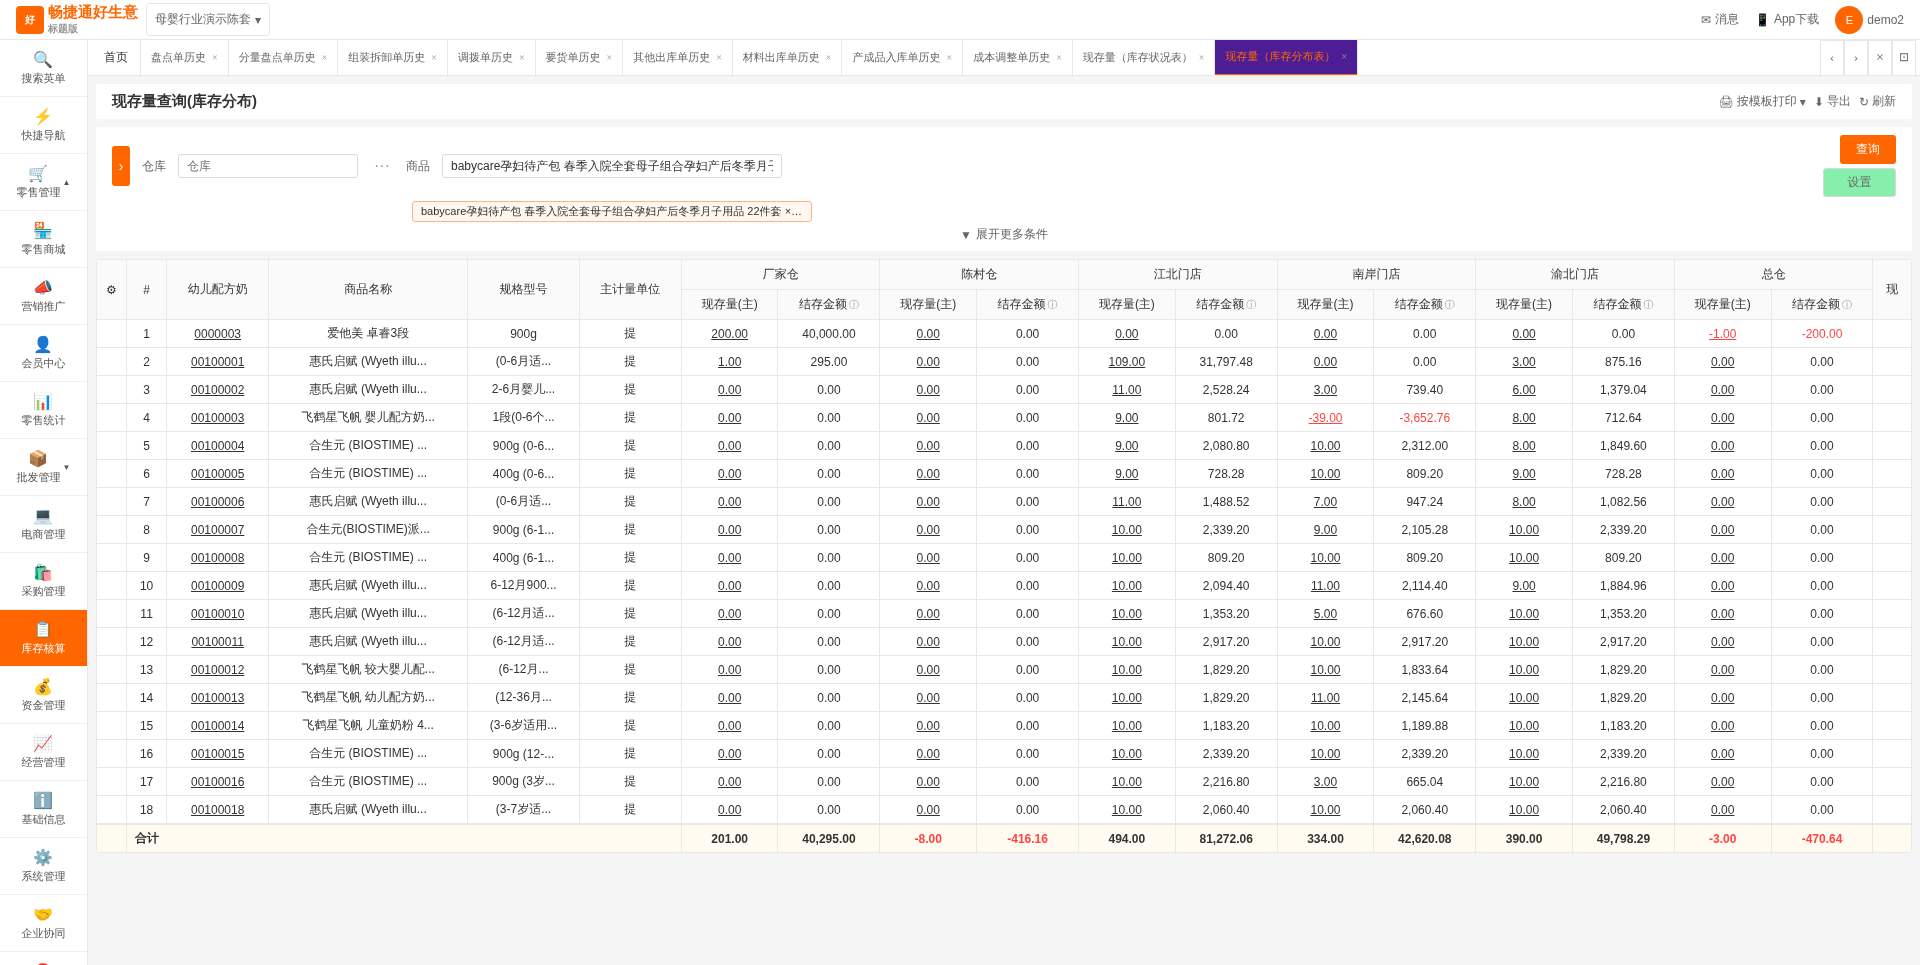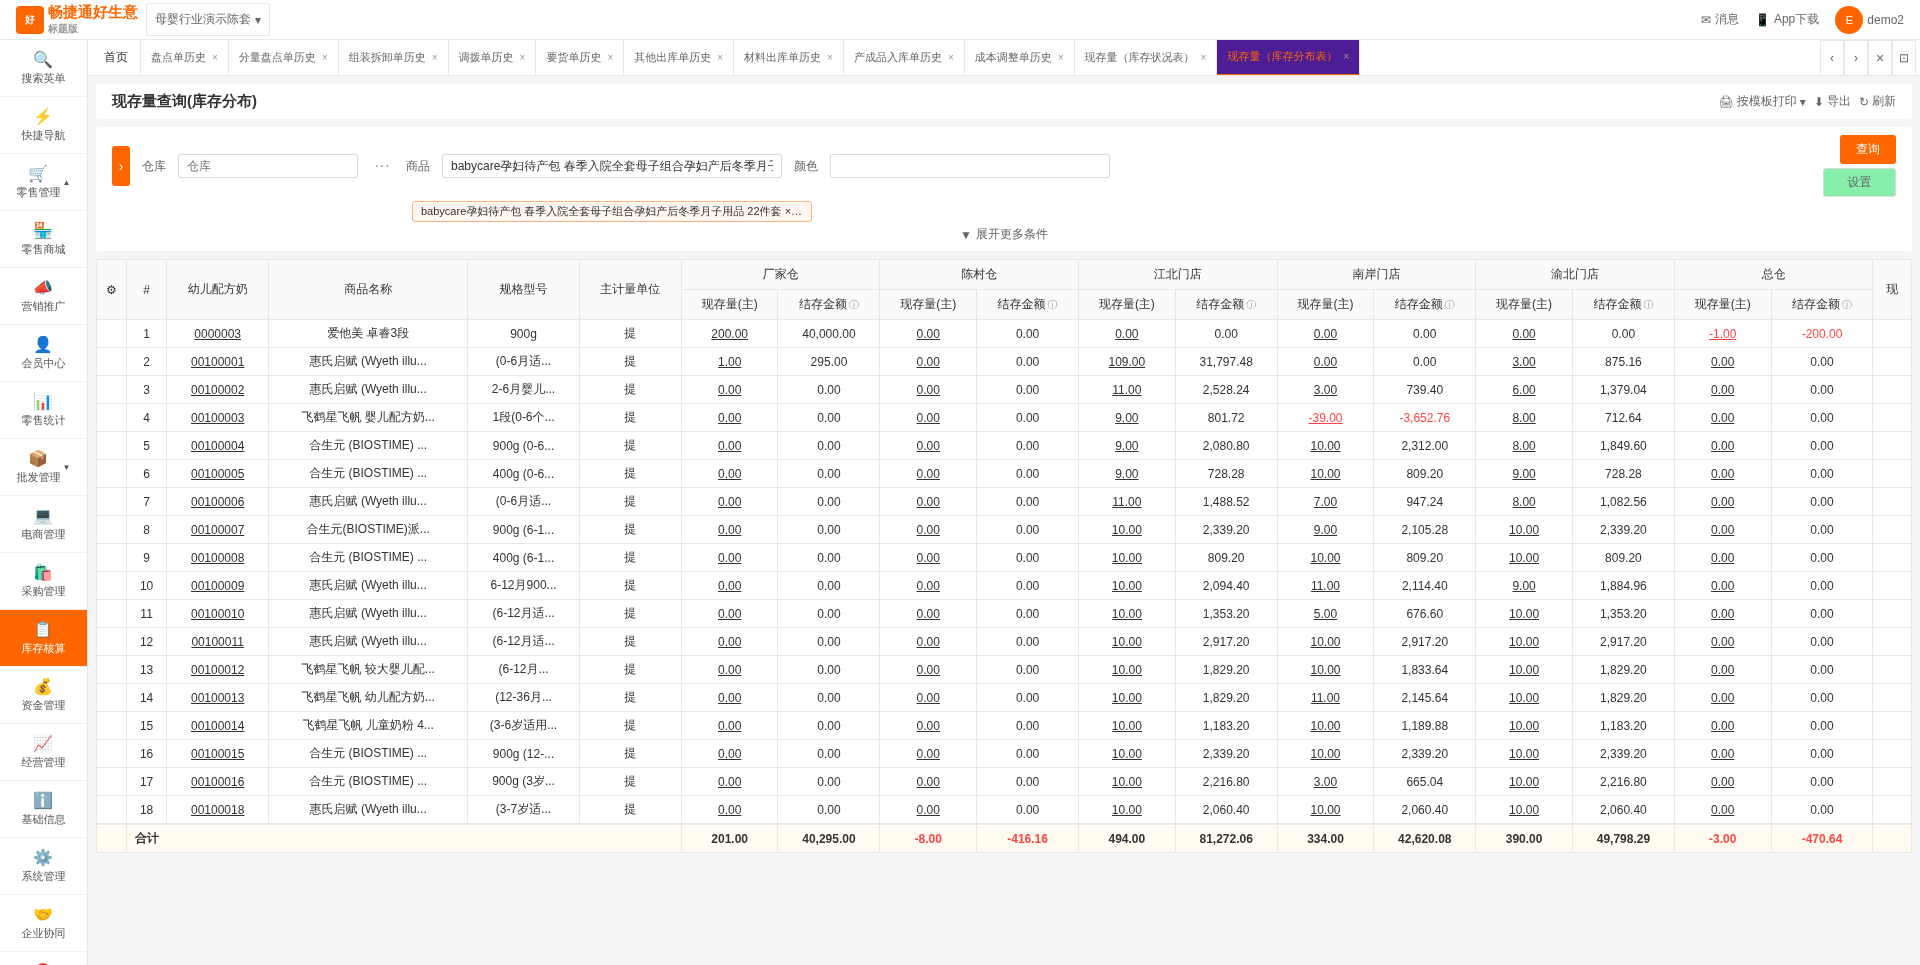--- a/index.html
+++ b/index.html
@@ -58,20 +58,21 @@
     
     .tab-bar {
       background: #fff;
       border-bottom: 1px solid #e8e8e8;
       display: flex;
       align-items: center;
       height: 36px;
       padding: 0 4px;
       overflow: hidden;
       flex-shrink: 0;
+      font-family: Liberation Serif, serif;
     }
     .tab-bar .home-tab {
       padding: 0 12px;
       height: 36px;
       display: flex;
       align-items: center;
       color: #333;
       font-size: 12px;
       cursor: pointer;
       border-right: 1px solid #e8e8e8;
@@ -413,24 +414,20 @@
         <div class="filter-row">
           <div class="orange-collapse-btn">›</div>
           <div class="filter-item">
             <span class="filter-label">仓库</span>
             <input type="text" class="filter-input filter-input-wide" placeholder="仓库" style="">
             <span class="dots-btn">···</span>
           </div>
           <div class="filter-item">
             <span class="filter-label">商品</span>
             <input type="text" class="filter-input filter-input-product" value="babycare孕妇待产包 春季入院全套母子组合孕妇产后冬季月子用品 22件套 × ..." style="">
-          </div>
-          <div class="filter-item">
-            <span class="filter-label">颜色</span>
-            <input type="text" class="filter-input filter-input-color" style="">
           </div>
           <div style="flex:1"></div>
           <div class="action-btns">
             <button class="btn-query">查询</button>
             <button class="btn-setting">设置</button>
           </div>
         </div>
 
         <div style="display:flex;align-items:center;margin-top:4px;margin-left:300px;">
           <span style="background:#fff7f0;border:1px solid #ffb380;border-radius:3px;padding:2px 8px;font-size:11px;color:#333;max-width:400px;overflow:hidden;text-overflow:ellipsis;white-space:nowrap;">babycare孕妇待产包 春季入院全套母子组合孕妇产后冬季月子用品 22件套 × ...</span>

